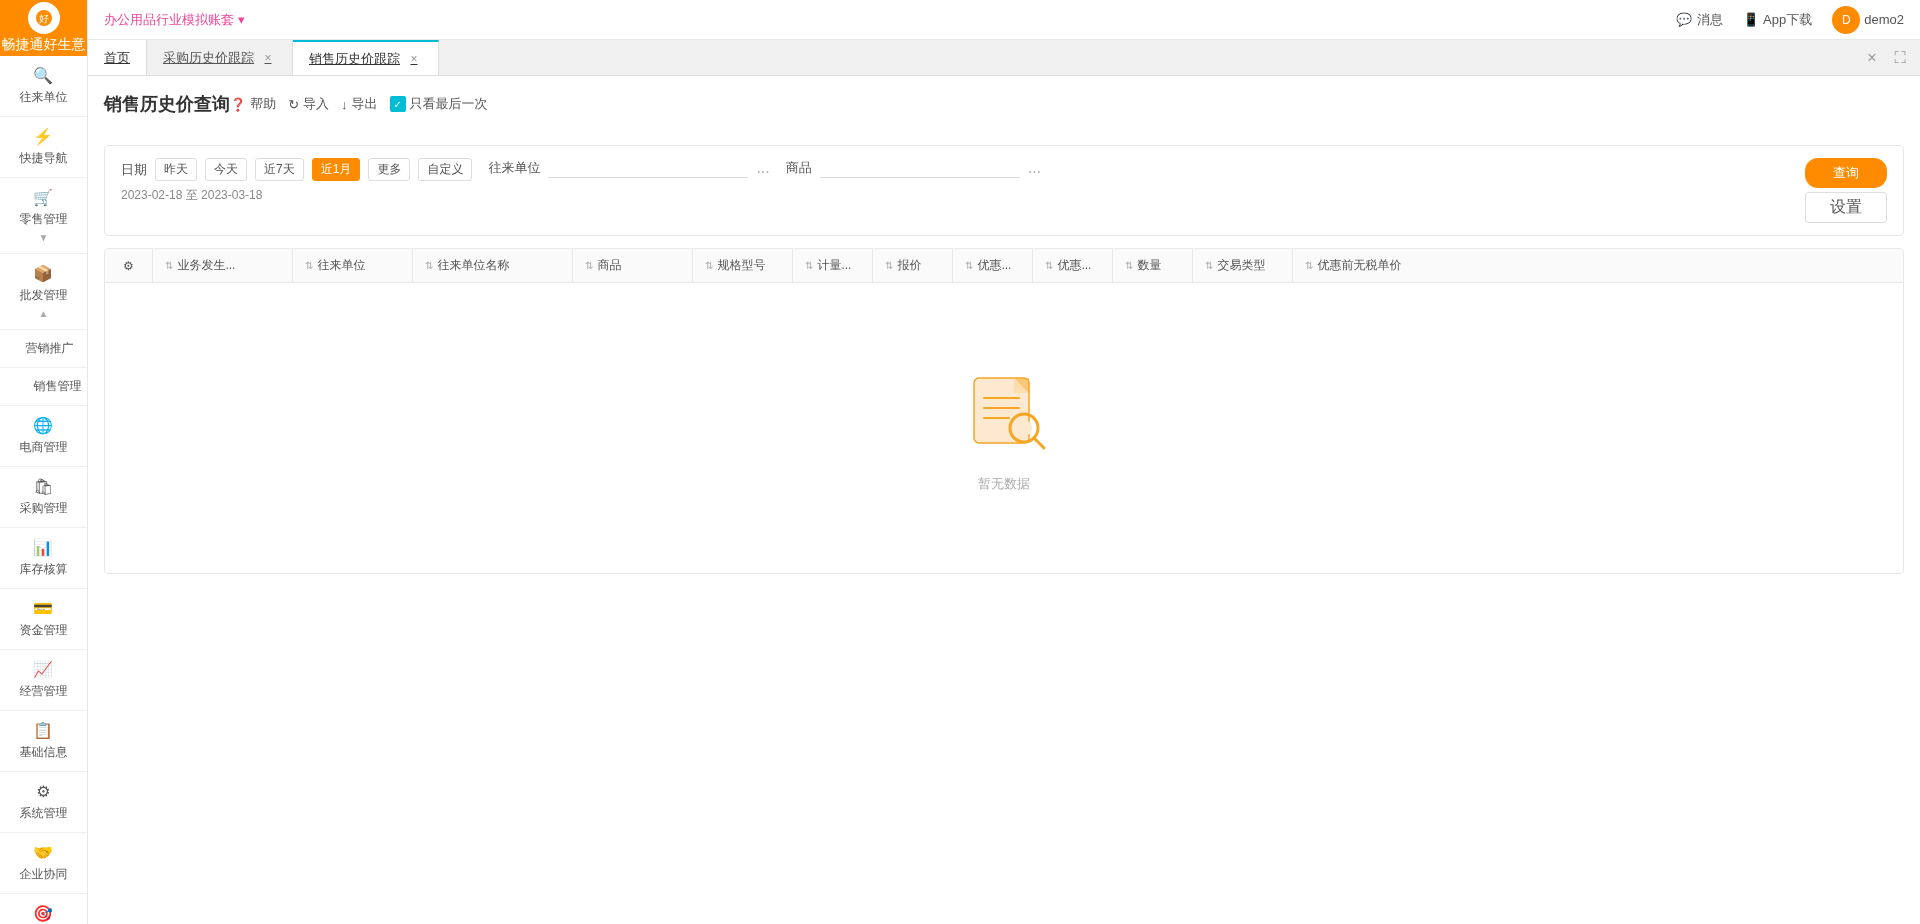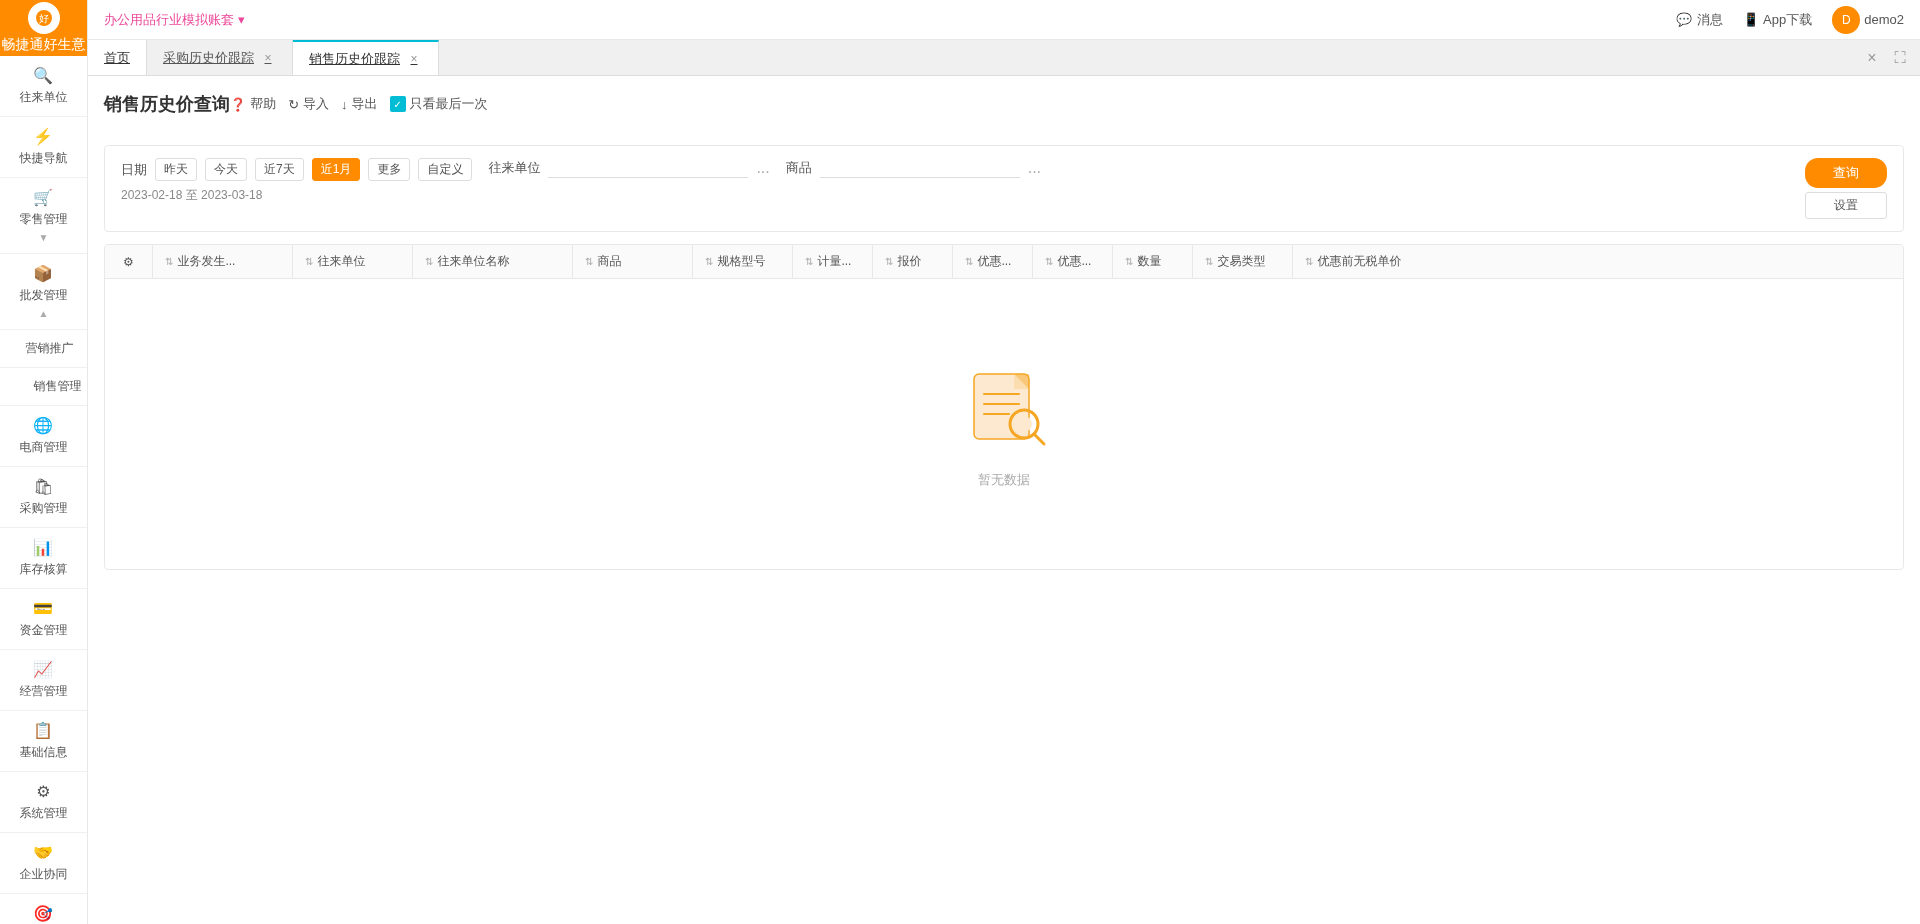--- a/index.html
+++ b/index.html
@@ -51,21 +51,21 @@
     .filter-label { color: #555; font-size: 13px; white-space: nowrap; }
     .date-buttons { display: flex; gap: 8px; }
     .date-btn { padding: 2px 8px; border: 1px solid #ddd; border-radius: 3px; cursor: pointer; font-size: 12px; background: #fff; color: #555; }
     .date-btn.active { background: #ff8c00; color: #fff; border-color: #ff8c00; }
     .date-range { font-size: 12px; color: #888; margin-top: 2px; }
     .filter-input-group { display: flex; align-items: center; gap: 8px; }
     .filter-input { border: none; border-bottom: 1px solid #ddd; padding: 2px 8px; font-size: 13px; width: 200px; outline: none; }
     .filter-dots { color: #aaa; font-size: 16px; cursor: pointer; }
     .filter-actions-right { margin-left: auto; display: flex; flex-direction: column; gap: 4px; }
     .btn-query { background: #ff8c00; color: #fff; border: none; padding: 6px 28px; border-radius: 13px; cursor: pointer; font-size: 13px; }
-    .btn-settings { background: #fff; color: #555; border: 1px solid #ddd; padding: 4px 14px; border-radius: 3px; cursor: pointer; font-size: 12px; }
+    .btn-settings { background: #fff; color: #555; border: 1px solid #ddd; padding: 4px 14px; border-radius: 3px; cursor: pointer; font-size: 16px; }
 
     
     .table-container { border: 1px solid #e8e8e8; border-radius: 4px; overflow: hidden; }
     .table-header { display: flex; background: #fafafa; border-bottom: 1px solid #e8e8e8; }
     .th { padding: 8px 12px; font-size: 12px; color: #555; border-right: 1px solid #e8e8e8; display: flex; align-items: center; gap: 4px; cursor: pointer; white-space: nowrap; }
     .th:last-child { border-right: none; }
     .th-icon { width: 32px; justify-content: center; }
     .sort-icon { color: #aaa; font-size: 10px; }
 
     

